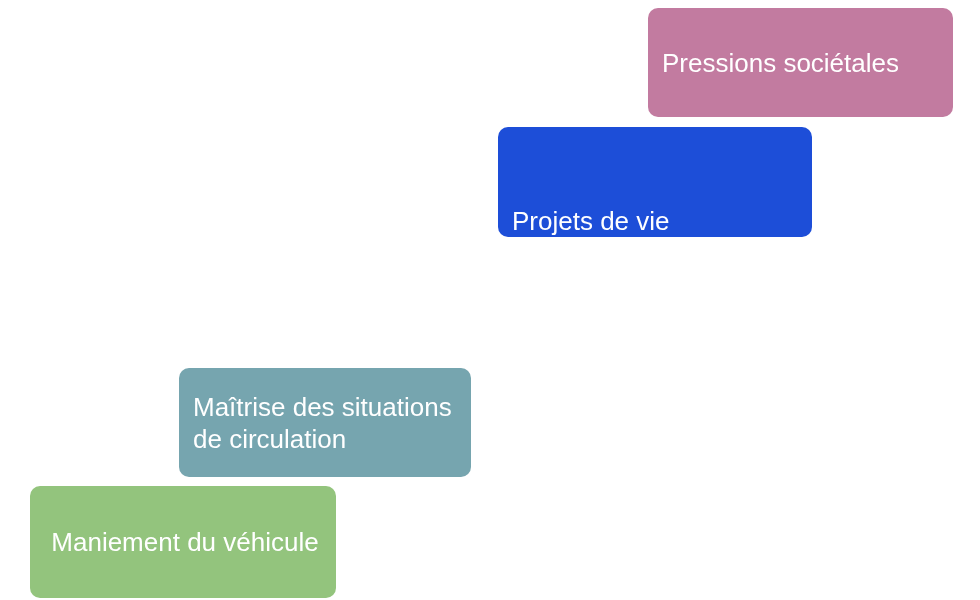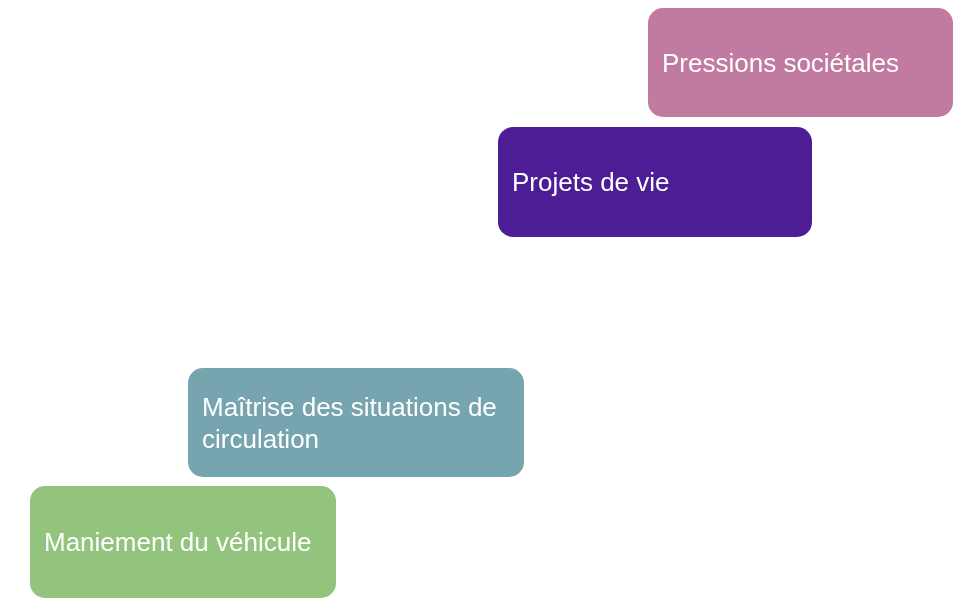--- a/index.html
+++ b/index.html
@@ -10,53 +10,53 @@
     position: relative;
     width: 980px;
     height: 600px;
     background: #FFFFFF;
     overflow: hidden;
     font-family: "Liberation Sans", sans-serif;
   }
   .step {
     position: absolute;
     box-sizing: border-box;
-    border-radius: 15px;
+    border-radius: 10px;
     color: #FFFFFF;
     font-size: 26px;
     line-height: 32px;
     display: flex;
     align-items: center;
     padding: 0 10px 0 14px;
   }
   .step-label {
     display: block;
   }
   
   .step-1 { left: 30px;  top: 486px; width: 306px; height: 112px; }
-  .step-2 { left: 188px; top: 368px; width: 336px; height: 109px; }
+  .step-2 { left: 179px; top: 368px; width: 292px; height: 109px; }
   .step-3 { left: 338px; top: 248px; width: 310px; height: 109px; }
   .step-4 { left: 498px; top: 127px; width: 314px; height: 110px; }
   .step-5 { left: 648px; top: 8px;   width: 305px; height: 109px; }
 </style>
 </head>
 <body>
 
 <div class="canvas">
 
-  <div class="step step-1" style="background-color: rgb(147, 196, 125);">
+  <div class="step step-1" style="background-color: rgb(147, 196, 125); justify-content: center;">
     <span class="step-label">Maniement du véhicule</span>
   </div>
 
   <div class="step step-2" style="background-color: rgb(118, 165, 175);">
     <span class="step-label">Maîtrise des situations de circulation</span>
   </div>
 
 
-  <div class="step step-4" style="background-color: #4c1d95;">
+  <div class="step step-4" style="background-color: #1d4ed8; align-items: flex-end;">
     <span class="step-label">Projets de vie</span>
   </div>
 
   <div class="step step-5" style="background-color: rgb(194, 123, 160);">
     <span class="step-label">Pressions sociétales</span>
   </div>
 
 </div>
 
 </body></html>

